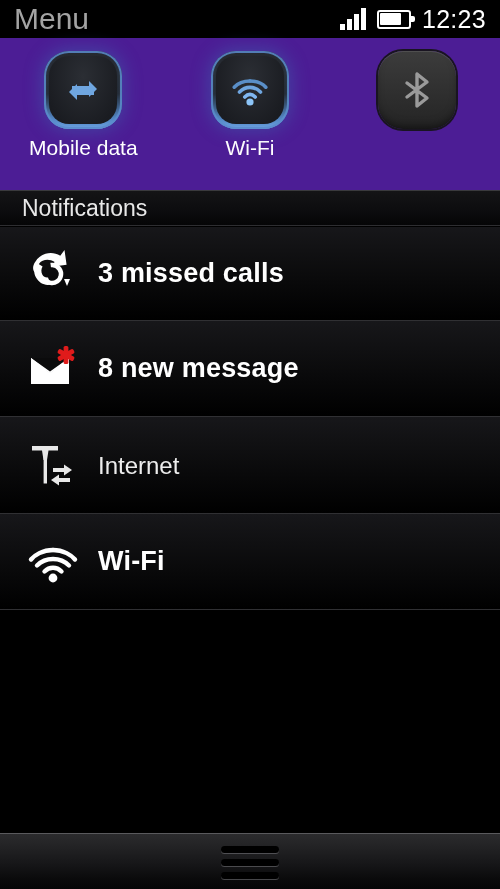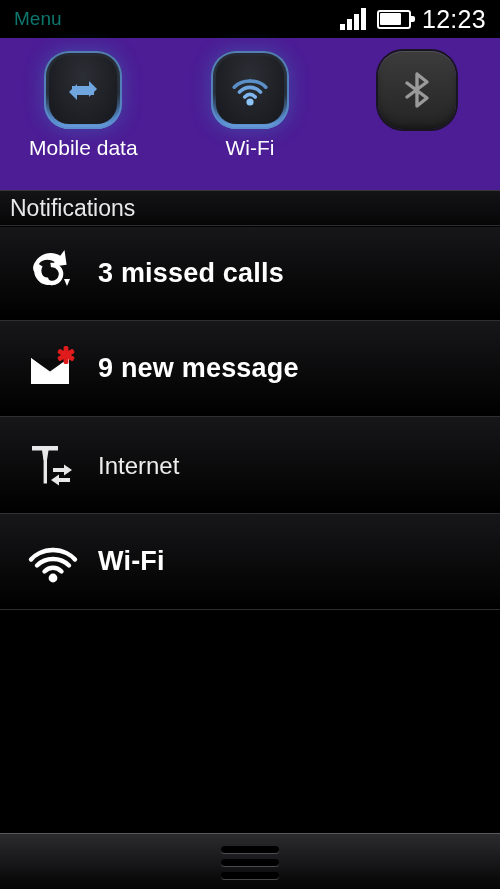--- a/index.html
+++ b/index.html
@@ -30,23 +30,23 @@
     position: absolute;
     top: 0; left: 0;
     width: 500px;
     height: 38px;
     background: #000000;
     display: flex;
     align-items: center;
     padding: 0 14px 0 14px;
   }
   .status-menu {
-    font-size: 19px;
+    font-size: 30px;
     font-weight: 400;
-    color: #0f766e;
+    color: #a3a3a3;
     letter-spacing: 0px;
     line-height: 38px;
   }
   .status-right {
     margin-left: auto;
     display: flex;
     align-items: center;
     gap: 11px;
   }
   .signal-icon {
@@ -167,21 +167,21 @@
   .notif-header {
     position: absolute;
     top: 190px; left: 0;
     width: 500px;
     height: 36px;
     background: linear-gradient(180deg, #141416 0%, #0c0c0e 60%, #050506 100%);
     border-top: 1px solid #3a3a3d;
     border-bottom: 1px solid #2e2e31;
     display: flex;
     align-items: center;
-    padding-left: 10px;
+    padding-left: 22px;
   }
   .notif-header-text {
     font-size: 23px;
     color: #e8e8e8;
     line-height: 1;
   }
 
   
   .notif-list {
     position: absolute;
@@ -354,21 +354,21 @@
           <path d="M5 16 L24 31 L43 16 Z" fill="#0b0b0c"></path>
           <path d="M5 16 L24 29.5 L43 16 L43 17.8 L24 31.4 L5 17.8 Z" fill="#ffffff"></path>
           <g fill="#e01b1b" transform="translate(40,13)">
             <rect x="-2.4" y="-9" width="4.8" height="18" rx="1.6"></rect>
             <rect x="-2.4" y="-9" width="4.8" height="18" rx="1.6" transform="rotate(60)"></rect>
             <rect x="-2.4" y="-9" width="4.8" height="18" rx="1.6" transform="rotate(120)"></rect>
           </g>
         </svg>
       </div>
       <div class="notif-text">
-        <div class="notif-title">9 new message</div>
+        <div class="notif-title">8 new message</div>
       </div>
     </div>
 
     <div class="notif-row h97">
       <div class="notif-icon">
         <svg width="54" height="54" viewBox="0 0 54 54">
           <path d="M6 8 L32 8 L32 12.5 L22.5 12.5 L21 22 L17.5 22 L16 12.5 L6 12.5 Z" fill="#e8e8e8"></path>
           <rect x="17.6" y="12.5" width="3.4" height="33" fill="#e8e8e8"></rect>
           <path d="M27 30 L38 30 L38 26.5 L46 32 L38 37.5 L38 34 L27 34 Z" fill="#e8e8e8"></path>
           <path d="M44 40 L33 40 L33 36.5 L25 42 L33 47.5 L33 44 L44 44 Z" fill="#e8e8e8"></path>

